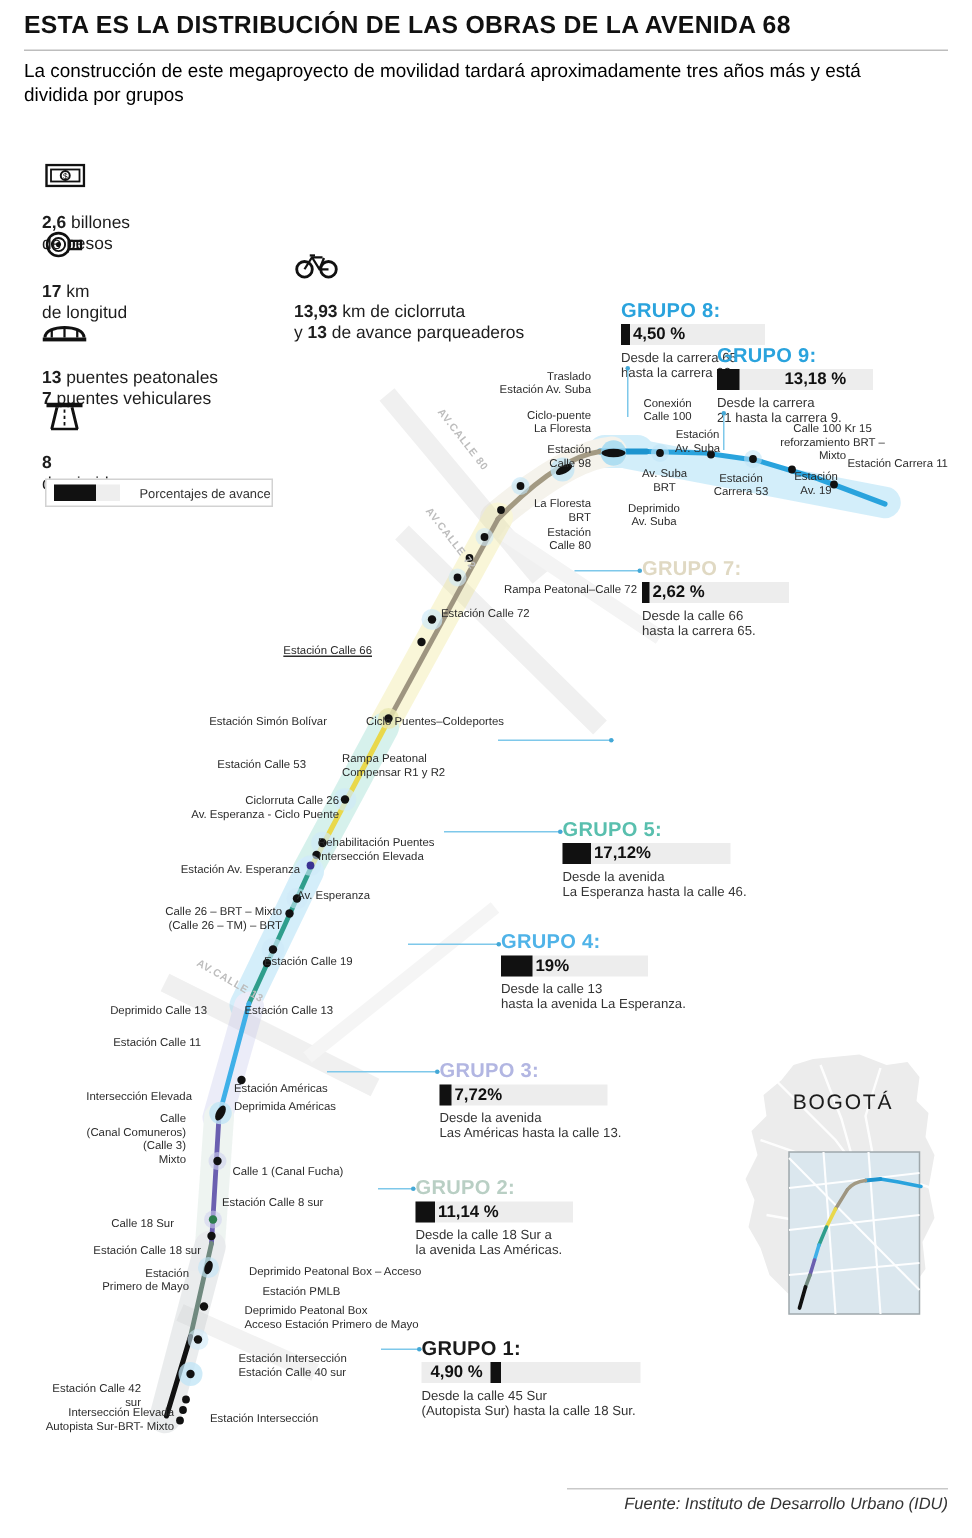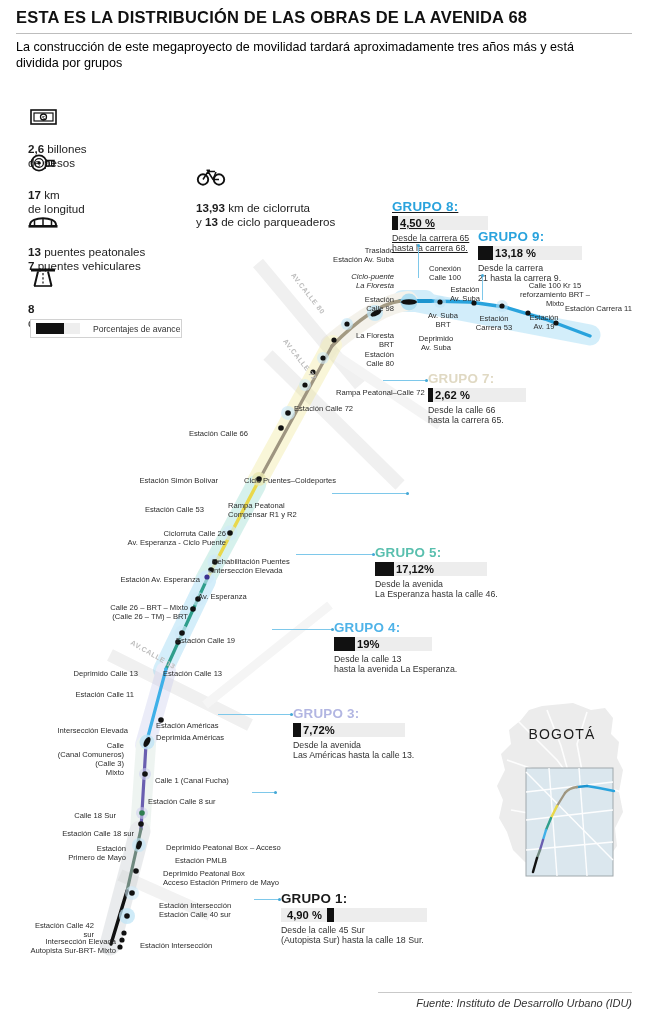--- a/index.html
+++ b/index.html
@@ -115,21 +115,21 @@
     <span class="ico">
       <svg width="30" height="20" viewBox="0 0 30 20">
           <circle cx="7" cy="13.5" r="5.2" fill="none" stroke="#111" stroke-width="1.9"></circle>
           <circle cx="23" cy="13.5" r="5.2" fill="none" stroke="#111" stroke-width="1.9"></circle>
           <path d="M7 13.5 L12 5.5 L19 5.5 M12 5.5 L17 13.5 L23 13.5 M17 13.5 L20 6" fill="none" stroke="#111" stroke-width="1.5"></path>
           <path d="M10.5 4.3 L14 4.3" stroke="#111" stroke-width="1.5"></path>
         </svg>
     </span>
     <span class="txt">
       <b>13,93</b><span> km de ciclorruta</span><br>
-      <span>y </span><b>13</b><span> de ciclo parqueaderos</span>
+      <span>y </span><b>13</b><span> de avance parqueaderos</span>
     </span>
   </div>
 
   <div class="stat" style="left:28px;top:205px;">
     <span class="ico">
       <svg width="30" height="18" viewBox="0 0 30 18">
           <path d="M2 14 C2 5, 28 5, 28 14" fill="none" stroke="#111" stroke-width="2"></path>
           <path d="M6.5 14 L6.5 9.3 M15 14 L15 7.6 M23.5 14 L23.5 9.3" stroke="#111" stroke-width="1.5"></path>
           <rect x="0.5" y="14" width="29" height="2.6" fill="#111"></rect>
         </svg>
@@ -292,21 +292,21 @@
         <circle cx="98" cy="854" r="2.8" fill="#111"></circle>
     </g>
   </svg>
 
   <div class="road" style="left:283px;top:290px;transform:rotate(52deg);">AV.CALLE 80</div>
   <div class="road" style="left:275px;top:356px;transform:rotate(52deg);">AV.CALLE 72</div>
   <div class="road" style="left:128px;top:651px;transform:rotate(30deg);">AV.CALLE 13</div>
 
   <div class="sl r" style="left:330px;top:246px;width:64px;">Traslado
 Estación Av. Suba</div>
-  <div class="sl r" style="left:330px;top:272px;width:64px;font-style:italic;">Ciclo-puente
+  <div class="sl r" style="left:330px;top:272px;width:64px;">Ciclo-puente
 La Floresta</div>
   <div class="sl r" style="left:334px;top:295px;width:60px;">Estación
 Calle 98</div>
   <div class="sl r" style="left:339px;top:331px;width:55px;">La Floresta
 BRT</div>
   <div class="sl r" style="left:339px;top:350px;width:55px;">Estación
 Calle 80</div>
 
   <div class="sl c" style="left:416px;top:264px;width:58px;">Conexión
 Calle 100</div>
@@ -319,21 +319,21 @@
   <div class="sl c" style="left:468px;top:314px;width:52px;">Estación
 Carrera 53</div>
   <div class="sl c" style="left:522px;top:313px;width:44px;">Estación
 Av. 19</div>
   <div class="sl c" style="left:512px;top:281px;width:86px;">Calle 100 Kr 15
 reforzamiento BRT – Mixto</div>
   <div class="sl" style="left:565px;top:304px;">Estación Carrera 11</div>
 
   <div class="sl" style="left:299px;top:388px;margin-left:37px;">Rampa Peatonal–Calle 72</div>
   <div class="sl" style="left:294px;top:404px;">Estación Calle 72</div>
-  <div class="sl r" style="left:156px;top:429px;width:92px;">Estación Calle 66</div>
+  <div class="sl r" style="left:156px;top:429px;width:92px;text-decoration:underline;">Estación Calle 66</div>
 
   <div class="sl r" style="left:104px;top:476px;width:114px;">Estación Simón Bolívar</div>
   <div class="sl" style="left:244px;top:476px;">Ciclo Puentes–Coldeportes</div>
   <div class="sl r" style="left:112px;top:505px;width:92px;">Estación Calle 53</div>
   <div class="sl" style="left:228px;top:501px;">Rampa Peatonal
 Compensar R1 y R2</div>
 
   <div class="sl r" style="left:118px;top:529px;width:108px;">Ciclorruta Calle 26
 Av. Esperanza - Ciclo Puente</div>
   <div class="sl" style="left:212px;top:557px;">Rehabilitación Puentes
@@ -365,35 +365,35 @@
   <div class="sl" style="left:175px;top:856px;">Estación PMLB</div>
   <div class="sl" style="left:163px;top:869px;">Deprimido Peatonal Box
 Acceso Estación Primero de Mayo</div>
   <div class="sl" style="left:159px;top:901px;">Estación Intersección
 Estación Calle 40 sur</div>
   <div class="sl r" style="left:26px;top:921px;width:68px;">Estación Calle 42 sur</div>
   <div class="sl r" style="left:18px;top:937px;width:98px;">Intersección Elevada
 Autopista Sur-BRT- Mixto</div>
   <div class="sl" style="left:140px;top:941px;">Estación Intersección</div>
 
-  <div class="grp" style="left:392px;top:199px;text-decoration:underline;">
+  <div class="grp" style="left:414px;top:199px;">
     <div class="g-name" style="color:#2aa3dd;">GRUPO 8:</div>
     <div class="g-pctrow" style="width:92px;">
       <span class="g-chip" style="width:6px;"></span>
       <span class="g-pct">4,50 %</span>
     </div>
     <div class="g-desc">Desde la carrera 65
 hasta la carrera 68.</div>
   </div>
   <div class="lead-v" style="left:418px;top:246px;height:32px;"></div>
   <div class="dotmark" style="left:417px;top:244px;"></div>
 
   <div class="grp" style="left:478px;top:229px;">
     <div class="g-name" style="color:#2aa3dd;">GRUPO 9:</div>
-    <div class="g-pctrow" style="width:104px;">
+    <div class="g-pctrow" style="width:104px;gap:28px;">
       <span class="g-chip" style="width:15px;"></span>
       <span class="g-pct">13,18 %</span>
     </div>
     <div class="g-desc">Desde la carrera
 21 hasta la carrera 9.</div>
   </div>
   <div class="lead-v" style="left:482px;top:276px;height:24px;"></div>
   <div class="dotmark" style="left:481px;top:274px;"></div>
 
   <div class="grp" style="left:428px;top:371px;">
@@ -440,20 +440,29 @@
     <div class="g-pctrow" style="width:112px;">
       <span class="g-chip" style="width:8px;"></span>
       <span class="g-pct">7,72%</span>
     </div>
     <div class="g-desc">Desde la avenida
 Las Américas hasta la calle 13.</div>
   </div>
   <div class="lead" style="left:218px;top:714px;width:75px;"></div>
   <div class="dotmark" style="left:290px;top:713px;"></div>
 
+  <div class="grp" style="left:277px;top:784px;">
+    <div class="g-name" style="color:#b9cfc4;">GRUPO 2:</div>
+    <div class="g-pctrow" style="width:105px;">
+      <span class="g-chip" style="width:13px;"></span>
+      <span class="g-pct">11,14 %</span>
+    </div>
+    <div class="g-desc">Desde la calle 18 Sur a
+la avenida Las Américas.</div>
+  </div>
   <div class="lead" style="left:252px;top:792px;width:25px;"></div>
   <div class="dotmark" style="left:274px;top:791px;"></div>
 
   <div class="grp rev" style="left:281px;top:891px;">
     <div class="g-name" style="color:#1a1a1a;">GRUPO 1:</div>
     <div class="g-pctrow" style="width:140px;">
       <span class="g-pct" style="padding:0 5px 0 0;">4,90 %</span>
       <span class="g-chip" style="width:7px;"></span>
     </div>
     <div class="g-desc">Desde la calle 45 Sur

